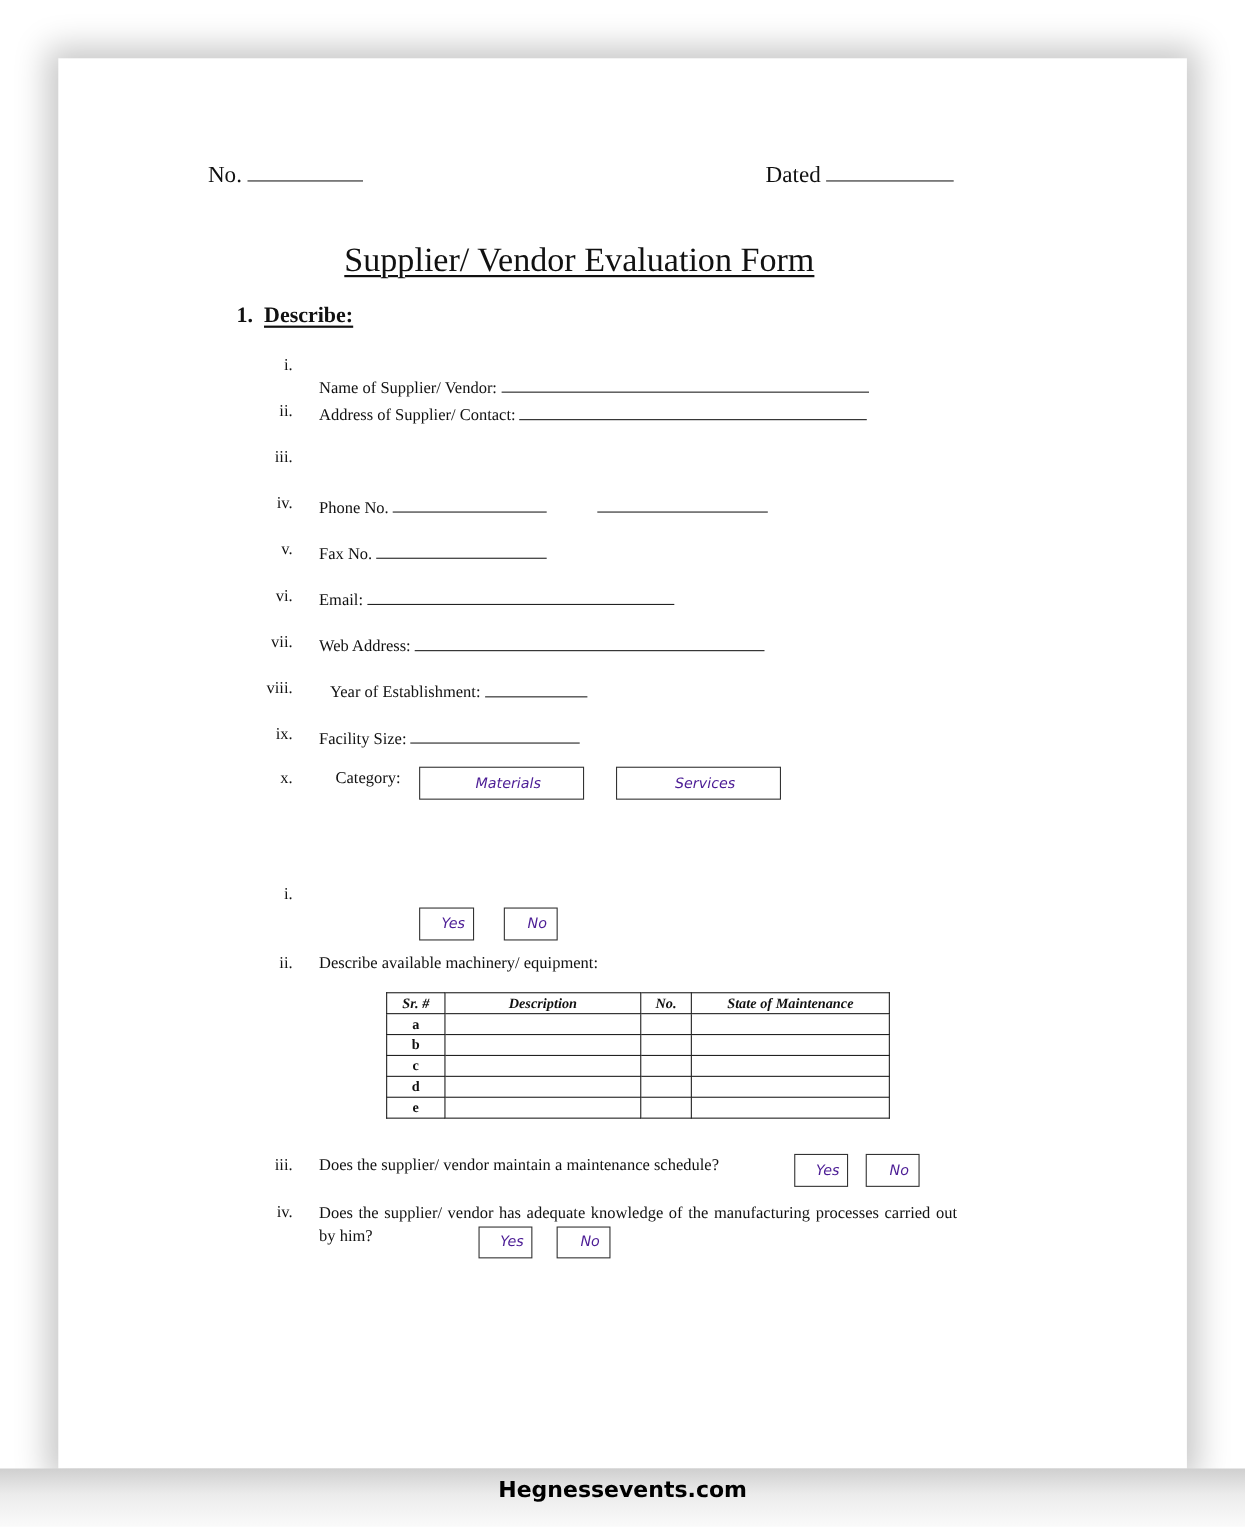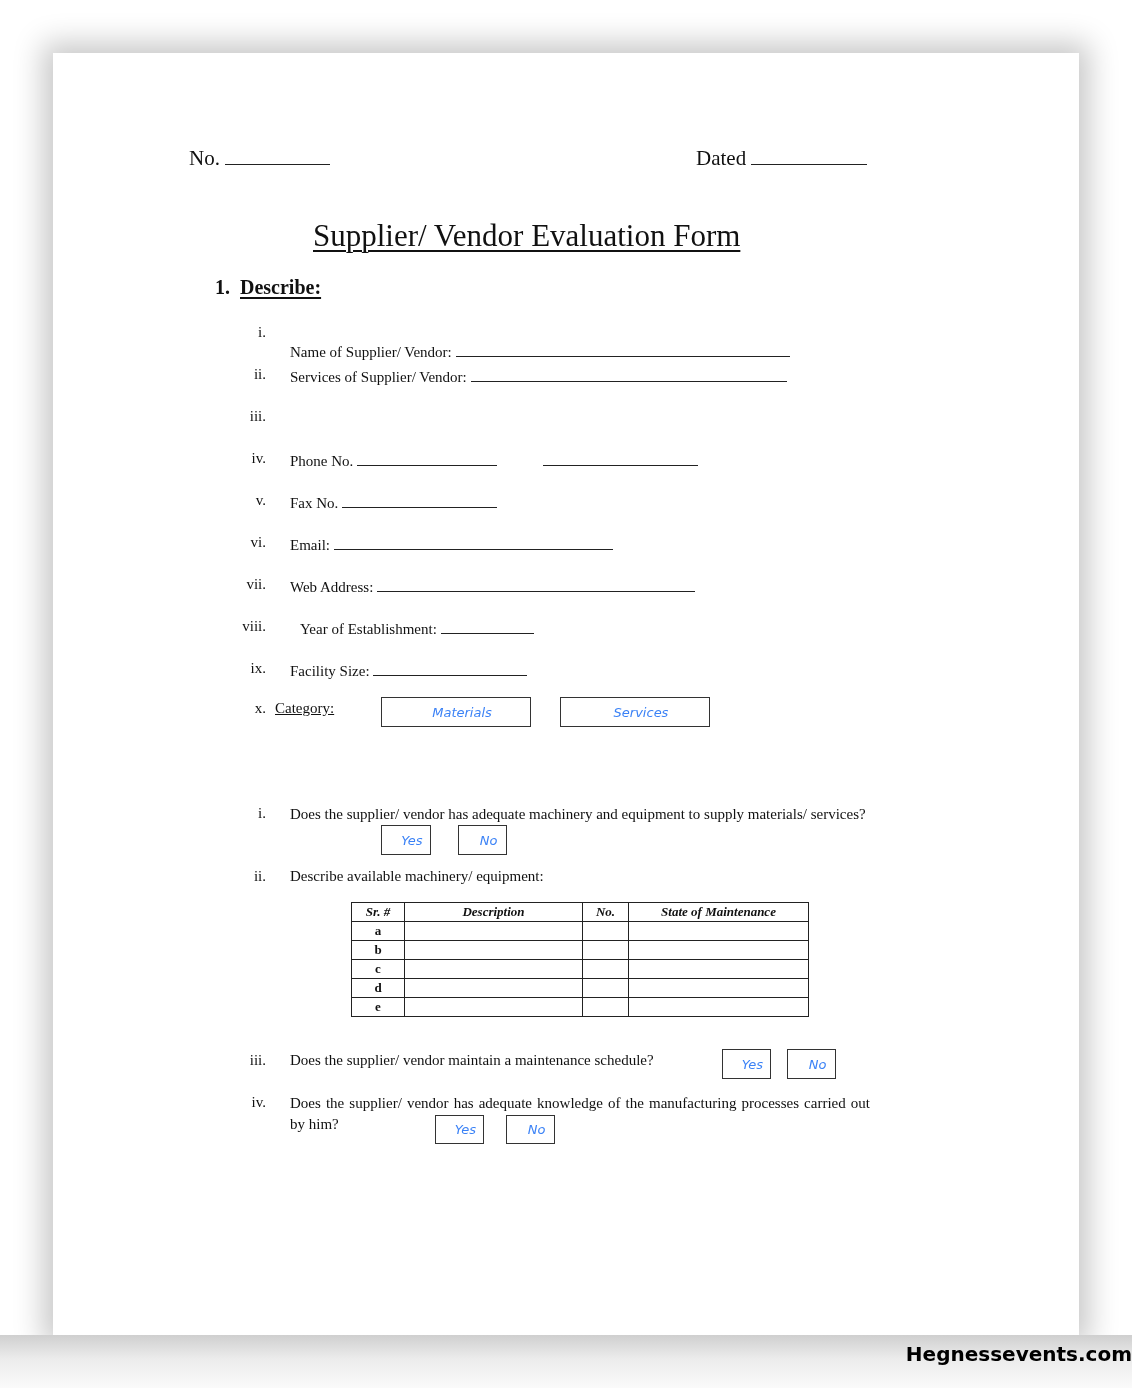--- a/index.html
+++ b/index.html
@@ -21,39 +21,39 @@
     font-size: 31px; text-decoration: underline; text-underline-offset: 4px;
     text-decoration-thickness: 2px;
   }
   .sec-head { font-size: 20px; font-weight: bold; }
   .sec-head .u { text-decoration: underline; text-decoration-thickness: 2px; text-underline-offset: 3px; }
   .roman { font-size: 15px; width: 40px; text-align: right; }
   .item { font-size: 15px; }
   .box {
     position: absolute; border: 1px solid #333; background: #fff;
     font-family: "DejaVu Sans", sans-serif; font-style: italic; font-size: 13px;
-    display: flex; align-items: center; justify-content: center; color: #3b82f6;
+    display: flex; align-items: center; justify-content: center; color: #4c1d95;
     box-sizing: border-box; cursor: pointer; padding-left: 12px;
   }
   .para { font-size: 15px; line-height: 21px; white-space: normal; text-align: justify; text-align-last: left; }
   table.equip {
     position: absolute; left: 298px; top: 849px; border-collapse: collapse;
     font-size: 13px;
   }
   table.equip th, table.equip td {
     border: 1.5px solid #222; padding: 0; height: 18px; text-align: center;
   }
   table.equip th { font-style: italic; font-weight: bold; }
   table.equip td.sr { font-weight: bold; }
   .footer {
     position: absolute; left: 0; top: 1335px; width: 1132px; height: 53px;
     background: linear-gradient(#cfcfcf 0%, #ececec 45%, #fafafa 100%);
   }
   .footer-text {
-    position: absolute; left: 0; top: 1342px; width: 1132px; text-align: right;
+    position: absolute; left: 0; top: 1342px; width: 1132px; text-align: center;
     font-family: "DejaVu Sans", sans-serif; font-weight: bold; font-size: 20px; color: #000;
   }
 </style>
 </head>
 <body>
 
 <div class="page">
 
   <div class="abs topfield" style="left:136px; top:93px;">
     <span>No.</span>
@@ -72,21 +72,21 @@
   </div>
 
   <div class="abs roman" style="left:173px; top:271px;">i.</div>
   <div class="abs item" style="left:237px; top:288px;">
     <span>Name of Supplier/ Vendor:</span>
     <span class="line" style="width:334px;"></span>
   </div>
 
   <div class="abs roman" style="left:173px; top:313px;">ii.</div>
   <div class="abs item" style="left:237px; top:313px;">
-    <span>Services of Supplier/ Vendor:</span>
+    <span>Address of Supplier/ Contact:</span>
     <span class="line" style="width:316px;"></span>
   </div>
 
   <div class="abs roman" style="left:173px; top:355px;">iii.</div>
 
   <div class="abs roman" style="left:173px; top:397px;">iv.</div>
   <div class="abs item" style="left:237px; top:397px;">
     <span>Phone No.</span>
     <span class="line" style="width:140px;"></span>
     <span class="line" style="width:155px; margin-left:42px;"></span>
@@ -116,27 +116,26 @@
     <span class="line" style="width:93px;"></span>
   </div>
 
   <div class="abs roman" style="left:173px; top:607px;">ix.</div>
   <div class="abs item" style="left:237px; top:607px;">
     <span>Facility Size:</span>
     <span class="line" style="width:154px;"></span>
   </div>
 
   <div class="abs roman" style="left:173px; top:647px;">x.</div>
-  <div class="abs item" style="left:222px; top:647px;text-decoration:underline;">Category:</div>
+  <div class="abs item" style="left:252px; top:647px;">Category:</div>
   <div class="box" style="left:328px; top:644px; width:150px; height:30px;">Materials</div>
   <div class="box" style="left:507px; top:644px; width:150px; height:30px;">Services</div>
 
 
   <div class="abs roman" style="left:173px; top:752px;">i.</div>
-  <div class="abs para" style="left:237px; top:751px; width:580px;">Does the supplier/ vendor has adequate machinery and equipment to supply materials/ services?</div>
   <div class="box" style="left:328px; top:772px; width:50px; height:30px;">Yes</div>
   <div class="box" style="left:405px; top:772px; width:49px; height:30px;">No</div>
 
   <div class="abs roman" style="left:173px; top:815px;">ii.</div>
   <div class="abs item" style="left:237px; top:815px;text-align:center;">Describe available machinery/ equipment:</div>
 
   <table class="equip">
     <thead>
       <tr>
         <th style="width:52px;">Sr. #</th>

